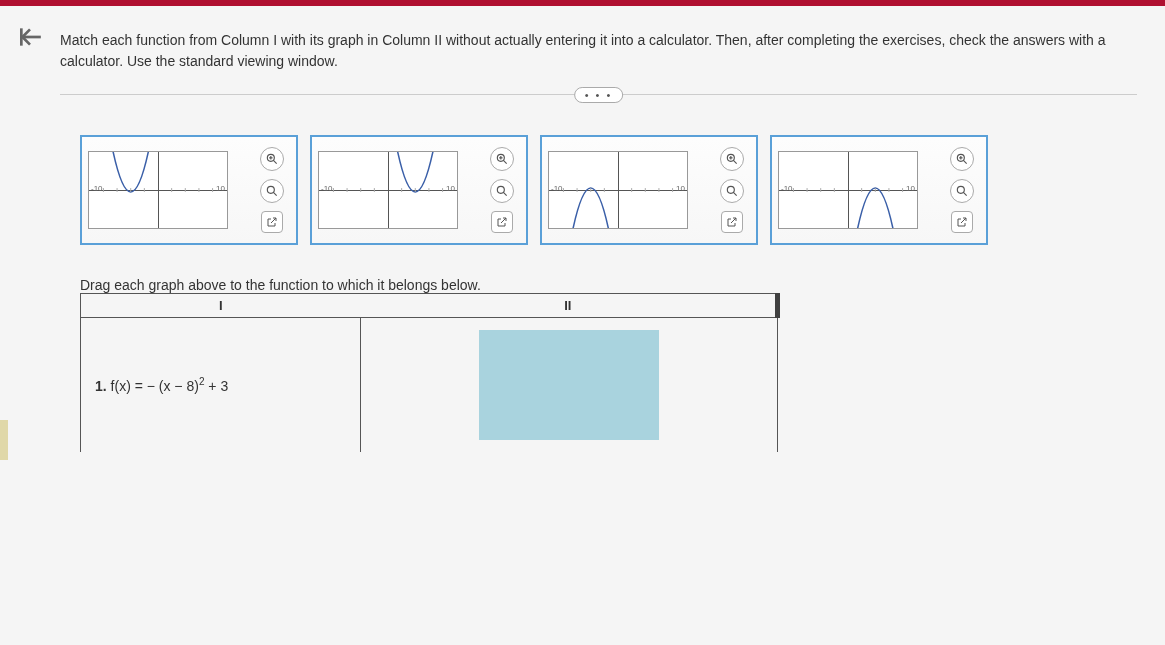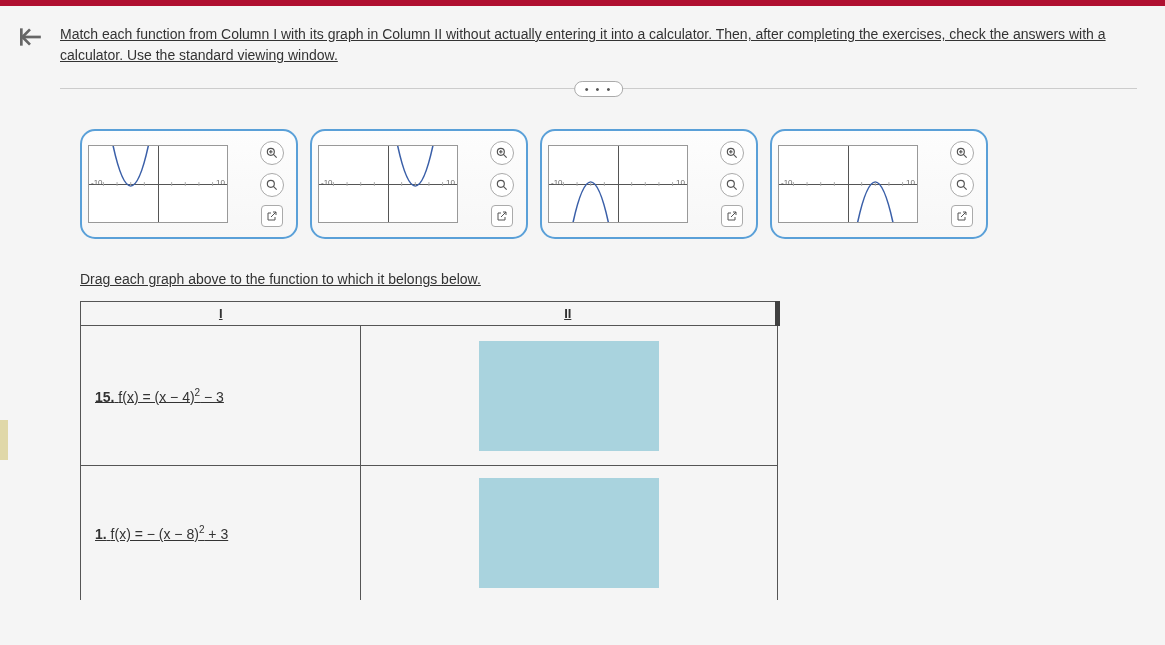--- a/index.html
+++ b/index.html
@@ -28,25 +28,24 @@
       align-items: flex-start;
     }
     .back-arrow {
       color: #666;
       font-size: 26px;
       font-weight: bold;
       cursor: pointer;
     }
     .main {
       flex: 1;
-      padding: 18px 28px 0 0;
+      padding: 24px 28px 0 0;
       font-size: 14px;
       color: #333;
       position: relative;
-      text-decoration: underline;
     }
     .instructions {
       line-height: 1.5;
       margin-bottom: 22px;
       padding-right: 10px;
     }
     .divider-wrap {
       position: relative;
       height: 1px;
       background: #ccc;
@@ -71,21 +70,21 @@
       display: flex;
       gap: 12px;
       margin-left: 20px;
       margin-bottom: 32px;
     }
     .graph-card {
       width: 218px;
       height: 110px;
       background: linear-gradient(#fdfdfd, #f7f7f7);
       border: 2px solid #5aa0d8;
-      border-radius: 15px;
+      border-radius: 0;
       display: flex;
       padding: 8px 6px;
       position: relative;
       cursor: move;
     }
     .mini-plot {
       width: 140px;
       height: 78px;
       background: #fff;
       border: 1px solid #999;
@@ -138,21 +137,20 @@
       color: #555;
     }
     .tool-btn.square {
       border-radius: 4px;
       width: 22px;
       height: 22px;
       font-size: 12px;
     }
     .drag-instruction {
       margin-left: 20px;
-      margin-bottom: 14px;
       font-size: 14px;
     }
     .match-table {
       margin-left: 20px;
       border-collapse: collapse;
       width: 700px;
     }
     .match-table th {
       border-top: 1px solid #555;
       border-bottom: 1px solid #555;
@@ -414,29 +412,20 @@
     <p class="drag-instruction">Drag each graph above to the function to which it belongs below.</p>
 
     <table class="match-table">
       <thead>
         <tr>
           <th>I</th>
           <th>II</th>
         </tr>
       </thead>
       <tbody>
-        <tr>
-          <td class="func">
-            <span class="num">15.</span>
-            <span>f(x) = (x − 4)</span><sup>2</sup><span> − 3</span>
-          </td>
-          <td class="drop">
-            <div class="drop-zone"></div>
-          </td>
-        </tr>
         <tr class="row-nob">
           <td class="func">
             <span class="num">1.</span>
             <span>f(x) = − (x − 8)</span><sup>2</sup><span> + 3</span>
           </td>
           <td class="drop">
             <div class="drop-zone"></div>
           </td>
         </tr>
       </tbody>

